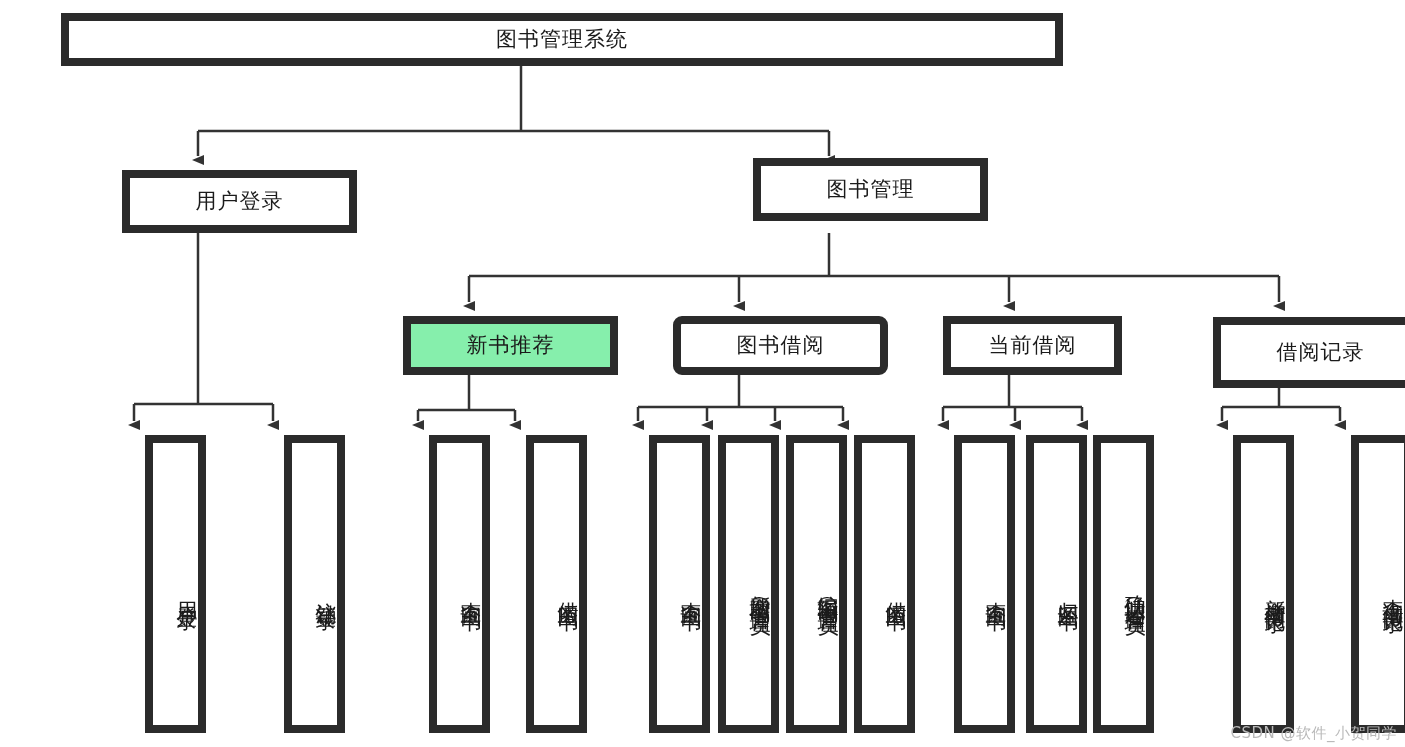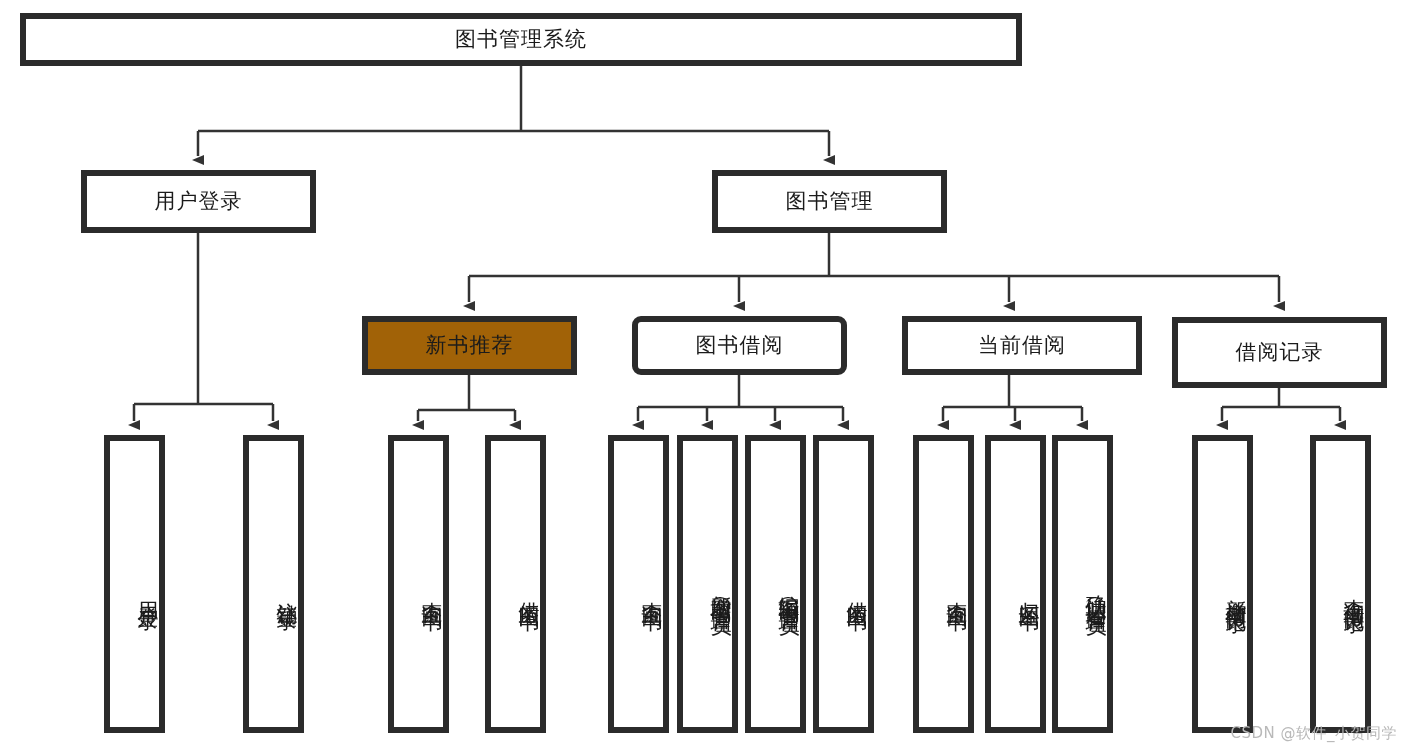--- a/index.html
+++ b/index.html
@@ -21,25 +21,26 @@
     position: absolute;
     left: 0;
     top: 0;
     width: 1405px;
     height: 747px;
   }
   .node {
     position: absolute;
     box-sizing: border-box;
     background: #ffffff;
-    border: 6px solid #a21caf;
+    border: 8px solid #a21caf;
     display: flex;
     align-items: center;
     justify-content: center;
     color: #1b1b1b;
+    margin-left: 41px;
   }
   .node.horiz {
     font-size: 21px;
     letter-spacing: 1px;
     line-height: 1.2;
   }
   .node.vert {
     writing-mode: vertical-rl;
     text-orientation: upright;
     font-size: 21px;
@@ -116,31 +117,31 @@
       </g>
   </svg>
 
   <div class="node horiz" id="node-root" style="left: 20px; top: 13px; width: 1002px; height: 53px; border-color: rgb(43, 43, 43); background: rgb(255, 255, 255); color: rgb(27, 27, 27);">
     <span class="label">图书管理系统</span>
   </div>
 
   <div class="node horiz" id="node-user-login" style="left: 81px; top: 170px; width: 235px; height: 63px; border-color: rgb(43, 43, 43); background: rgb(255, 255, 255); color: rgb(27, 27, 27);">
     <span class="label">用户登录</span>
   </div>
-  <div class="node horiz" id="node-book-manage" style="left: 712px; top: 170px; width: 235px; height: 63px; border-color: rgb(43, 43, 43); background: rgb(255, 255, 255); color: rgb(27, 27, 27);">
+  <div class="node horiz" id="node-book-manage" style="left: 712px; top: 158px; width: 235px; height: 63px; border-color: rgb(43, 43, 43); background: rgb(255, 255, 255); color: rgb(27, 27, 27);">
     <span class="label">图书管理</span>
   </div>
 
-  <div class="node horiz" id="node-new-book-recommend" style="left: 362px; top: 316px; width: 215px; height: 59px; border-color: rgb(43, 43, 43); background: #a16207; color: rgb(27, 27, 27);">
+  <div class="node horiz" id="node-new-book-recommend" style="left: 362px; top: 316px; width: 215px; height: 59px; border-color: rgb(43, 43, 43); background: #86efac; color: rgb(27, 27, 27);">
     <span class="label">新书推荐</span>
   </div>
   <div class="node horiz" id="node-book-borrow" style="left: 632px; top: 316px; width: 215px; height: 59px; border-color: rgb(43, 43, 43); background: rgb(255, 255, 255); color: rgb(27, 27, 27); border-radius: 9px;">
     <span class="label">图书借阅</span>
   </div>
-  <div class="node horiz" id="node-current-borrow" style="left: 902px; top: 316px; width: 240px; height: 59px; border-color: rgb(43, 43, 43); background: rgb(255, 255, 255); color: rgb(27, 27, 27);">
+  <div class="node horiz" id="node-current-borrow" style="left: 902px; top: 316px; width: 179px; height: 59px; border-color: rgb(43, 43, 43); background: rgb(255, 255, 255); color: rgb(27, 27, 27);">
     <span class="label">当前借阅</span>
   </div>
   <div class="node horiz" id="node-borrow-record" style="left: 1172px; top: 317px; width: 215px; height: 71px; border-color: rgb(43, 43, 43); background: rgb(255, 255, 255); color: rgb(27, 27, 27);">
     <span class="label">借阅记录</span>
   </div>
 
   <div class="node vert" id="node-leaf-user-login" style="left: 104px; top: 435px; width: 61px; height: 298px; border-color: rgb(43, 43, 43); background: rgb(255, 255, 255); color: rgb(27, 27, 27);">
     <span class="label">用户登录</span>
   </div>
   <div class="node vert" id="node-leaf-user-logout" style="left: 243px; top: 435px; width: 61px; height: 298px; border-color: rgb(43, 43, 43); background: rgb(255, 255, 255); color: rgb(27, 27, 27);">

